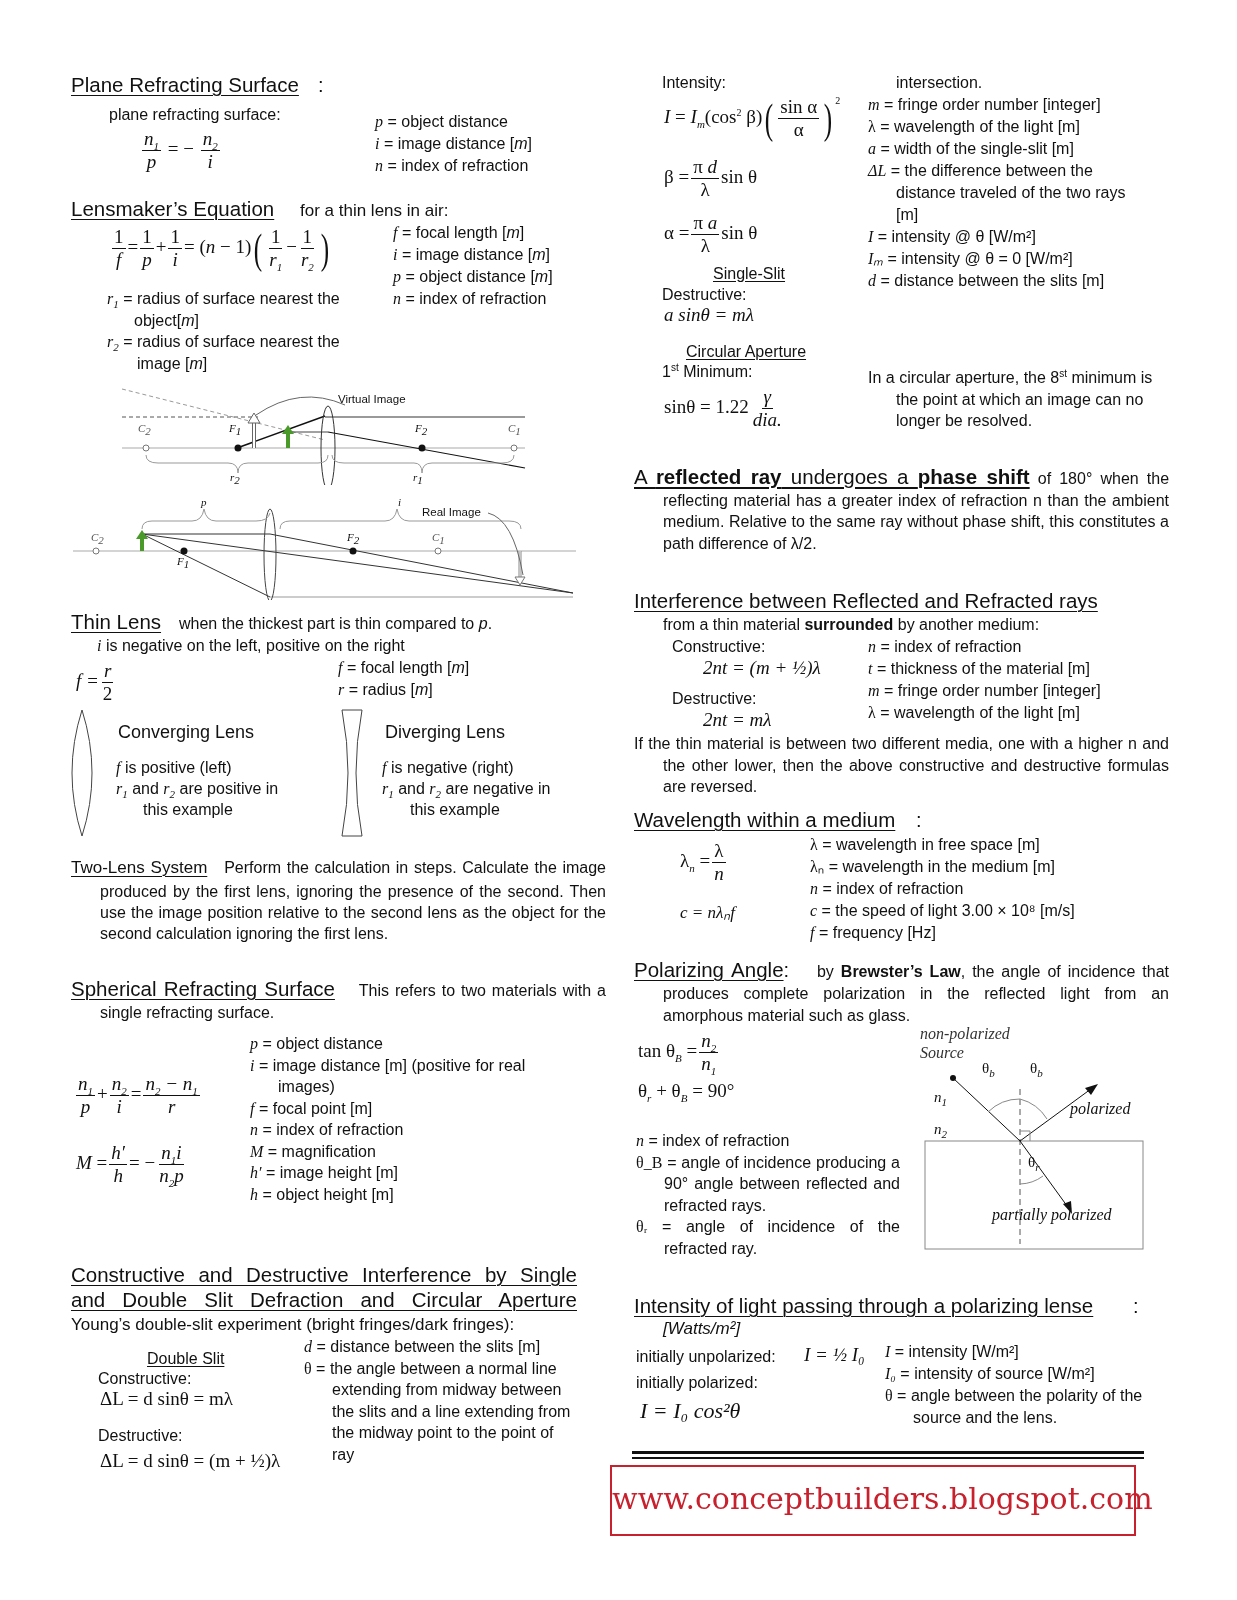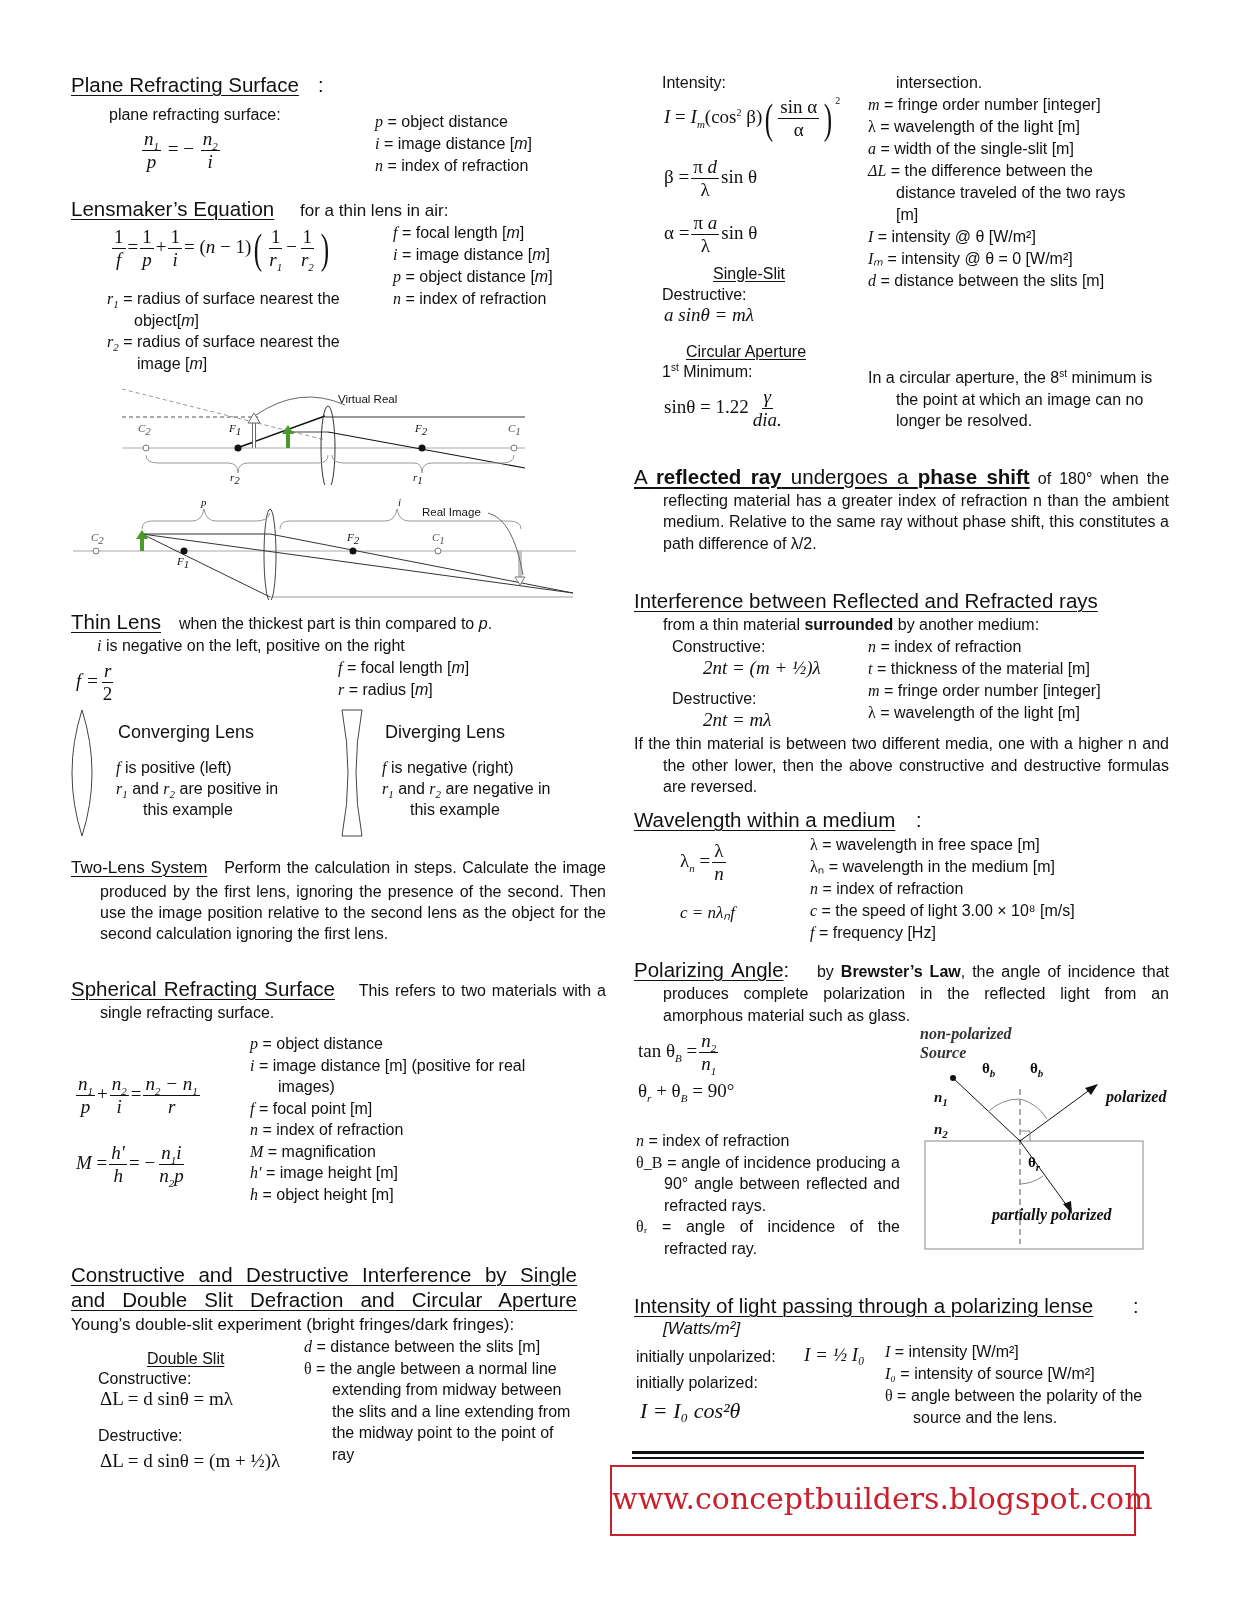--- a/index.html
+++ b/index.html
@@ -93,21 +93,21 @@
     <rect x="176" y="48" width="4" height="15" fill="#4a9a2a"></rect>
     <polygon points="172,49 184,49 178,40" fill="#4a9a2a"></polygon>
     <path d="M146 30 Q190 0 235 20" fill="none" stroke="#666"></path>
     <circle cx="36" cy="63" r="3" fill="#fff" stroke="#777"></circle>
     <circle cx="128" cy="63" r="3.5" fill="#111"></circle>
     <circle cx="312" cy="63" r="3.5" fill="#111"></circle>
     <circle cx="404" cy="63" r="3" fill="#fff" stroke="#777"></circle>
     <path d="M36 70 q0 8 12 8 h70 q10 0 10 10 q0 -10 10 -10 h70 q10 0 10 -8" fill="none" stroke="#999"></path>
     <path d="M222 70 q0 8 12 8 h70 q8 0 8 10 q0 -10 10 -10 h70 q12 0 12 -8" fill="none" stroke="#999"></path>
   </svg>
-  <div class="abs t" style="left:228px;top:4px;font-size:11.5px;">Virtual Real</div>
+  <div class="abs t" style="left:228px;top:4px;font-size:11.5px;">Virtual Image</div>
   <div class="abs m" style="left:28px;top:37px;font-size:11px;color:#555;"><span>C</span><sub>2</sub></div>
   <div class="abs m" style="left:119px;top:37px;font-size:11px;"><span>F</span><sub>1</sub></div>
   <div class="abs m" style="left:305px;top:37px;font-size:11px;"><span>F</span><sub>2</sub></div>
   <div class="abs m" style="left:398px;top:37px;font-size:11px;color:#555;"><span>C</span><sub>1</sub></div>
   <div class="abs m" style="left:120px;top:86px;font-size:11px;"><span>r</span><sub>2</sub></div>
   <div class="abs m" style="left:303px;top:86px;font-size:11px;"><span>r</span><sub>1</sub></div>
 </div>
 
 <div class="abs" style="left:68px;top:495px;width:510px;height:105px;">
   <svg width="510" height="105" viewBox="0 0 510 105">
@@ -300,42 +300,42 @@
       <span class="m">n<sub class="mr">2</sub></span>
       <span class="m">n<sub class="mr">1</sub></span>
     </span></div>
 <div class="abs eq" style="left:638px;top:1080px;">θ<sub class="m">r</sub> + θ<sub class="m">B</sub> = 90°</div>
 <div class="abs t" style="left:636px;top:1130px;width:264px;line-height:21.5px;white-space:normal;">
   <div><span class="m">n</span><span> = index of refraction</span></div>
   <div class="ind just" style="text-align-last:left;"><span class="mr">θ_B</span><span> = angle of incidence producing a 90° angle between reflected and refracted rays.</span></div>
   <div class="ind just" style="text-align-last:left;"><span class="mr">θᵣ</span><span> = angle of incidence of the refracted ray.</span></div>
 </div>
 
-<div class="abs" style="left:920px;top:1024px;width:225px;height:228px;font-weight:bold;">
+<div class="abs" style="left:920px;top:1024px;width:225px;height:228px;">
   <svg width="225" height="228" viewBox="0 0 225 228">
     <rect x="5" y="117" width="218" height="108" fill="none" stroke="#888"></rect>
     <line x1="100" y1="65" x2="100" y2="220" stroke="#555" stroke-dasharray="6,4"></line>
     <line x1="33" y1="54" x2="100" y2="117" stroke="#111"></line>
     <circle cx="33" cy="54" r="3" fill="#111"></circle>
     <line x1="100" y1="117" x2="175" y2="62" stroke="#111"></line>
     <polygon points="178,60 165,64 171,71" fill="#111"></polygon>
     <line x1="100" y1="117" x2="150" y2="186" stroke="#111"></line>
     <polygon points="152,190 143,180 151,177" fill="#111"></polygon>
     <path d="M68 88 A45 45 0 0 1 100 75" fill="none" stroke="#888"></path>
     <path d="M100 75 A45 45 0 0 1 127 95" fill="none" stroke="#888"></path>
     <path d="M100 160 A40 40 0 0 0 123 152" fill="none" stroke="#888"></path>
     <polyline points="100,107 110,107 110,117" fill="none" stroke="#888"></polyline>
   </svg>
   <div class="abs m" style="left:0;top:0;font-size:16px;line-height:19px;color:#333;">
       <div>non-polarized</div>
       <div>Source</div>
     </div>
   <div class="abs mr" style="left:62px;top:36px;font-size:15px;"><span>θ</span><sub class="m">b</sub></div>
   <div class="abs mr" style="left:110px;top:36px;font-size:15px;"><span>θ</span><sub class="m">b</sub></div>
-  <div class="abs m" style="left:150px;top:64px;font-size:16px;margin-left:36px;">polarized</div>
+  <div class="abs m" style="left:150px;top:76px;font-size:16px;">polarized</div>
   <div class="abs m" style="left:14px;top:65px;font-size:15px;"><span>n</span><sub>1</sub></div>
   <div class="abs m" style="left:14px;top:97px;font-size:15px;"><span>n</span><sub>2</sub></div>
   <div class="abs mr" style="left:108px;top:130px;font-size:15px;"><span>θ</span><sub class="m">r</sub></div>
   <div class="abs m" style="left:72px;top:182px;font-size:16px;">partially polarized</div>
 </div>
 
 <div class="abs h" style="left:634px;top:1293px;">Intensity of light passing through a polarizing lense</div>
 <div class="abs t" style="left:1133px;top:1296px;font-size:20px;">:</div>
 <div class="abs t" style="left:663px;top:1318px;font-size:17px;font-style:italic;">[Watts/m²]</div>
 <div class="abs t" style="left:636px;top:1346px;">initially unpolarized:</div>

